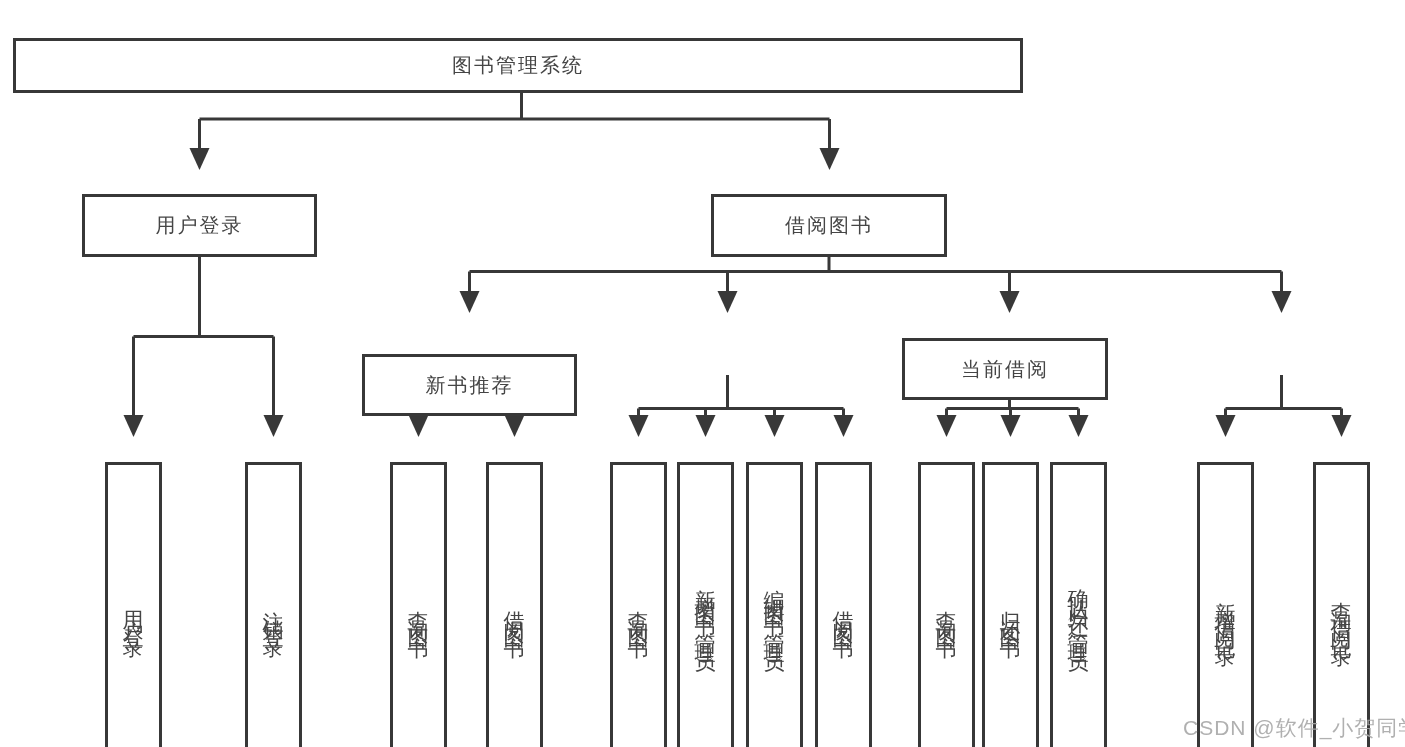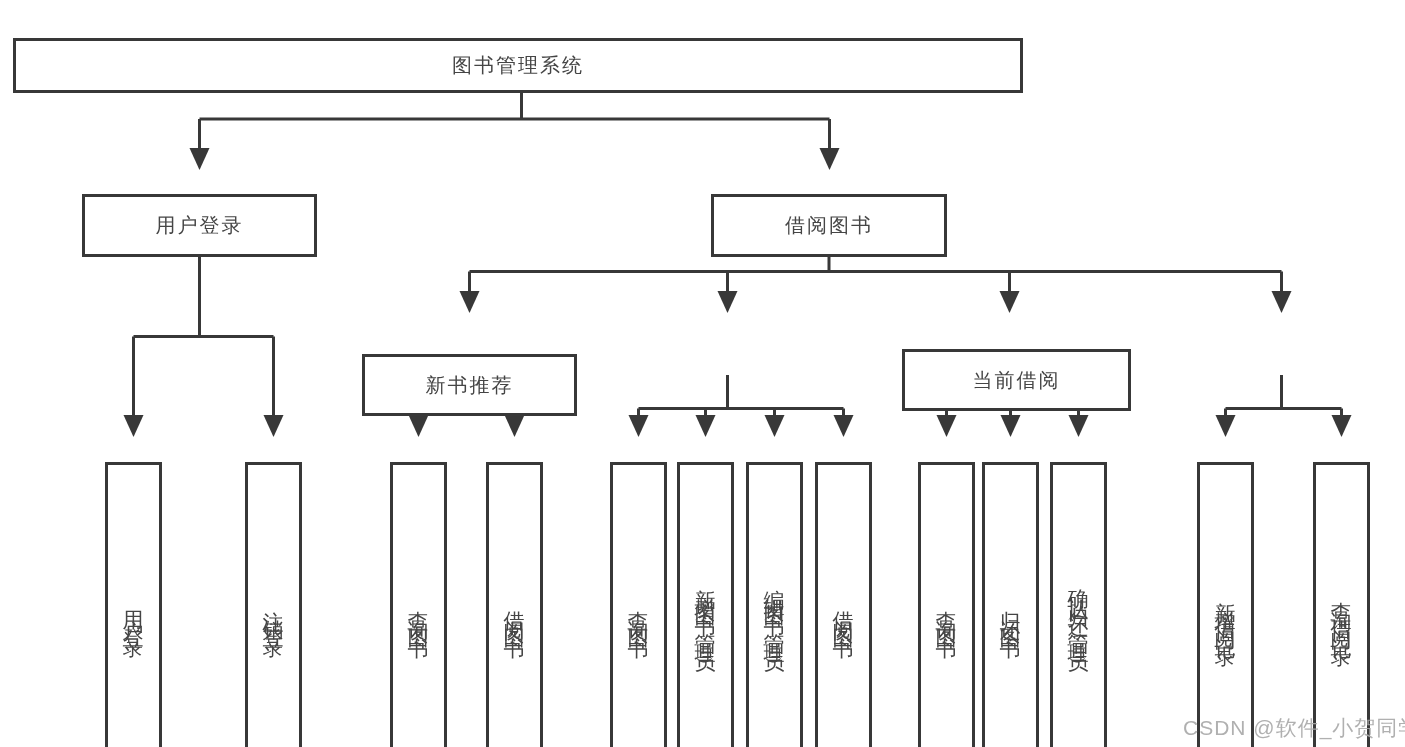--- a/index.html
+++ b/index.html
@@ -123,21 +123,21 @@
   <div class="box" style="left:82px;top:169px;width:235px;height:63px">
     <span class="hlabel">用户登录</span>
   </div>
   <div class="box" style="left:711px;top:169px;width:236px;height:63px">
     <span class="hlabel">借阅图书</span>
   </div>
 
   <div class="box" style="left:362px;top:329px;width:215px;height:62px">
     <span class="hlabel">新书推荐</span>
   </div>
-  <div class="box" style="left:902px;top:324px;width:229px;height:62px">
+  <div class="box" style="left:902px;top:313px;width:206px;height:62px">
     <span class="hlabel">当前借阅</span>
   </div>
 
   <div class="box leaf" style="left:105px">
     <span class="vtext">用户登录</span>
   </div>
   <div class="box leaf" style="left:245px">
     <span class="vtext">注销登录</span>
   </div>
 

